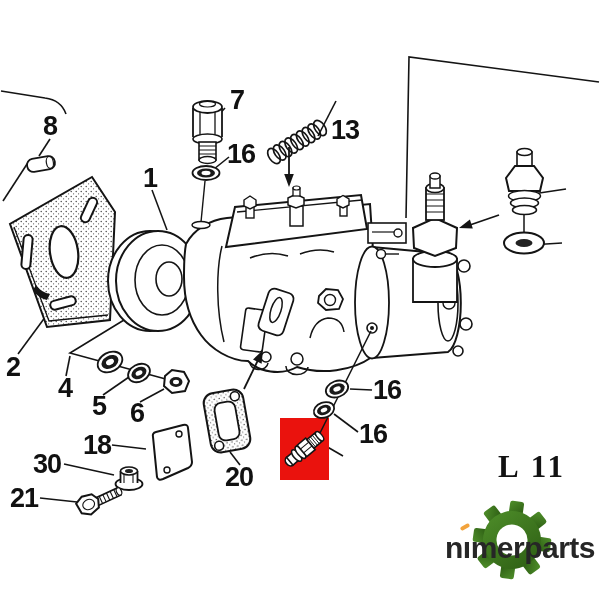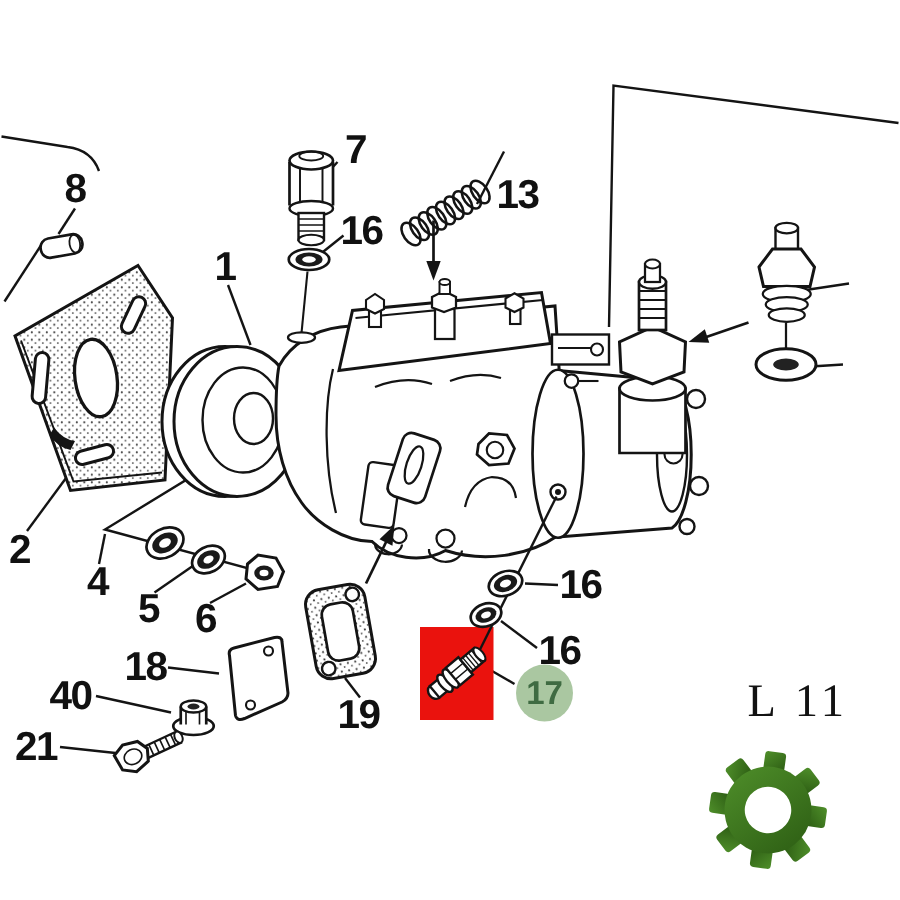--- a/index.html
+++ b/index.html
@@ -5,21 +5,21 @@
   html,body{margin:0;padding:0;background:#fff;}
   .stage{position:relative;width:600px;height:600px;background:#fff;overflow:hidden;
          font-family:"Liberation Sans",sans-serif;}
   .stage svg{position:absolute;left:0;top:0;z-index:1;}
   .overlay{position:absolute;left:0;top:0;width:600px;height:600px;z-index:2;pointer-events:none;}
   .pin{position:absolute;transform:translate(-50%,-50%);}
   .co{font-weight:700;font-size:27px;color:#111;letter-spacing:-1px;line-height:1;}
   .badge{width:38px;height:38px;border-radius:50%;display:flex;align-items:center;justify-content:center;
          pointer-events:auto;}
   .badge span{font-weight:700;font-size:22px;line-height:1;}
-  .sheet{font-family:"Liberation Serif",serif;font-weight:400;font-size:31px;color:#121212;
+  .sheet{font-family:"Liberation Serif",serif;font-weight:700;font-size:31px;color:#121212;
          letter-spacing:3px;white-space:nowrap;}
   .logo{font-weight:700;font-size:30px;letter-spacing:-0.5px;white-space:nowrap;position:absolute;
         pointer-events:auto;}
   .logo .accent{position:absolute;left:15px;top:-6px;width:10px;height:4px;border-radius:2px;
         transform:rotate(-28deg);}
   .lineart{stroke:#141414;fill:none;}
 </style>
 </head>
 <body>
 
@@ -293,27 +293,28 @@
   <div class="pin co" style="left: 50px; top: 126px;">8</div>
   <div class="pin co" style="left: 237px; top: 100px;">7</div>
   <div class="pin co" style="left: 241px; top: 154px;">16</div>
   <div class="pin co" style="left: 345px; top: 90px; margin-top: 40px;">13</div>
   <div class="pin co" style="left: 150px; top: 178px;">1</div>
   <div class="pin co" style="left: 13px; top: 367px;">2</div>
   <div class="pin co" style="left: 65px; top: 388px;">4</div>
   <div class="pin co" style="left: 99px; top: 406px;">5</div>
   <div class="pin co" style="left: 137px; top: 413px;">6</div>
   <div class="pin co" style="left: 97px; top: 445px;">18</div>
-  <div class="pin co" style="left: 47px; top: 464px;">40</div>
+  <div class="pin co" style="left: 47px; top: 464px;">30</div>
   <div class="pin co" style="left: 24px; top: 498px; text-align: right;">21</div>
-  <div class="pin co" style="left: 239px; top: 477px;">19</div>
+  <div class="pin co" style="left: 239px; top: 477px;">20</div>
   <div class="pin co" style="left: 387px; top: 390px;">16</div>
   <div class="pin co" style="left: 373px; top: 434px;">16</div>
 
-  <div class="pin badge" style="background-color: rgb(170, 199, 161); left: 363px; top: 462px;">
-    <span style="color: rgb(63, 107, 66);">17</span>
+
+  <div class="pin sheet" style="left: 532px; top: 467px;">L 11</div>
+
+  <div class="pin logo" style="color: rgb(38, 38, 38); left: 520px; top: 548px;">
+    <span>nımerparts</span>
+    <i class="accent" style="background-color: rgb(242, 163, 60);"></i>
   </div>
-
-  <div class="pin sheet" style="left: 532px; top: 467px;">L 11</div>
-
 </div>
 
 </div>
 
 </body></html>

